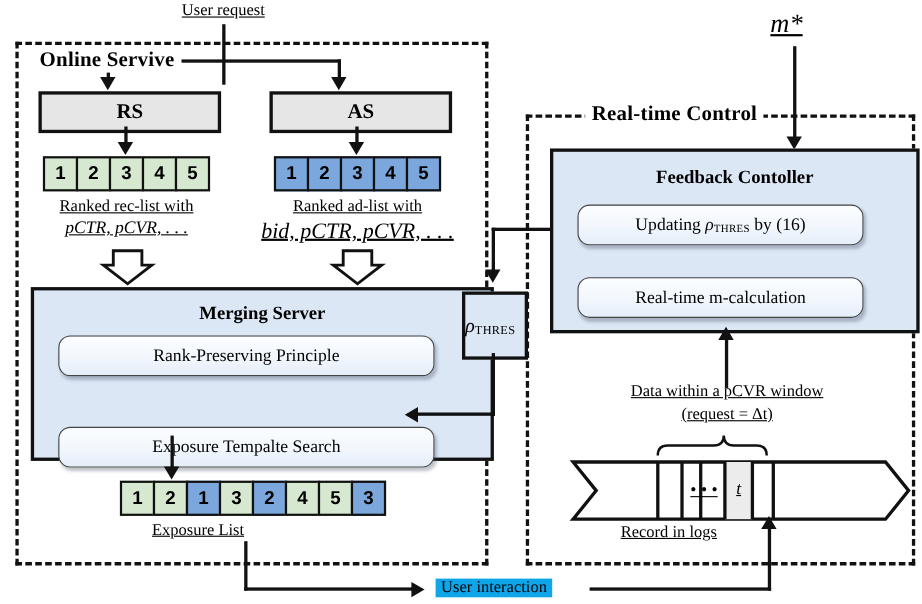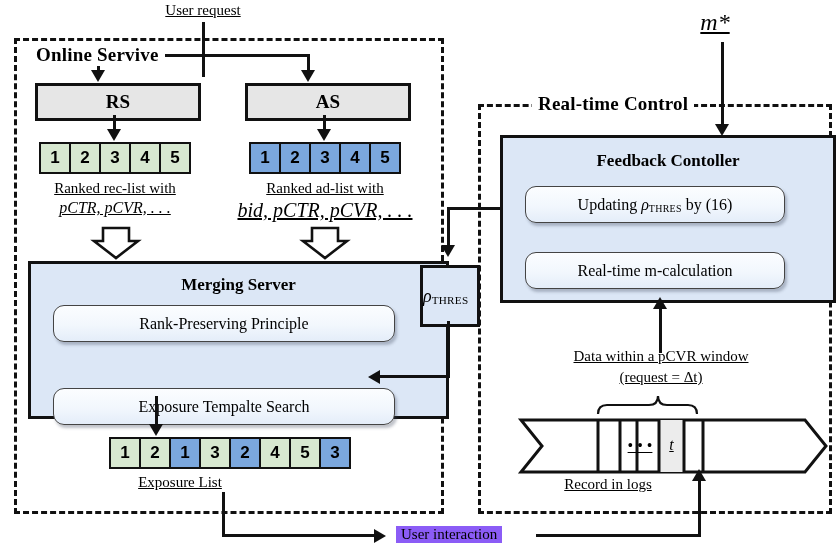--- a/index.html
+++ b/index.html
@@ -53,21 +53,21 @@
       border-bottom:12px solid #111;}
   .arrow-r{position:absolute;width:0;height:0;
       border-top:7px solid transparent;border-bottom:7px solid transparent;
       border-left:12px solid #111;}
   .arrow-l{position:absolute;width:0;height:0;
       border-top:7px solid transparent;border-bottom:7px solid transparent;
       border-right:12px solid #111;}
 
   svg.ov{position:absolute;left:0;top:0;width:838px;height:549px;
          pointer-events:none;}
-  .lbl-white{position:absolute;background:#8b5cf6;padding:0 5px;font-size:15px;
+  .lbl-white{position:absolute;background:#0ea5e9;padding:0 5px;font-size:15px;
       white-space:nowrap;}
 </style>
 </head>
 <body>
 
 <div id="stage">
 
   <div class="cap" style="left:108px;top:2px;width:190px;">User request</div>
   <div class="ln-v" style="left:202px;top:22px;height:55px;"></div>
   <div class="ln-h" style="left:97px;top:54px;width:213px;"></div>

